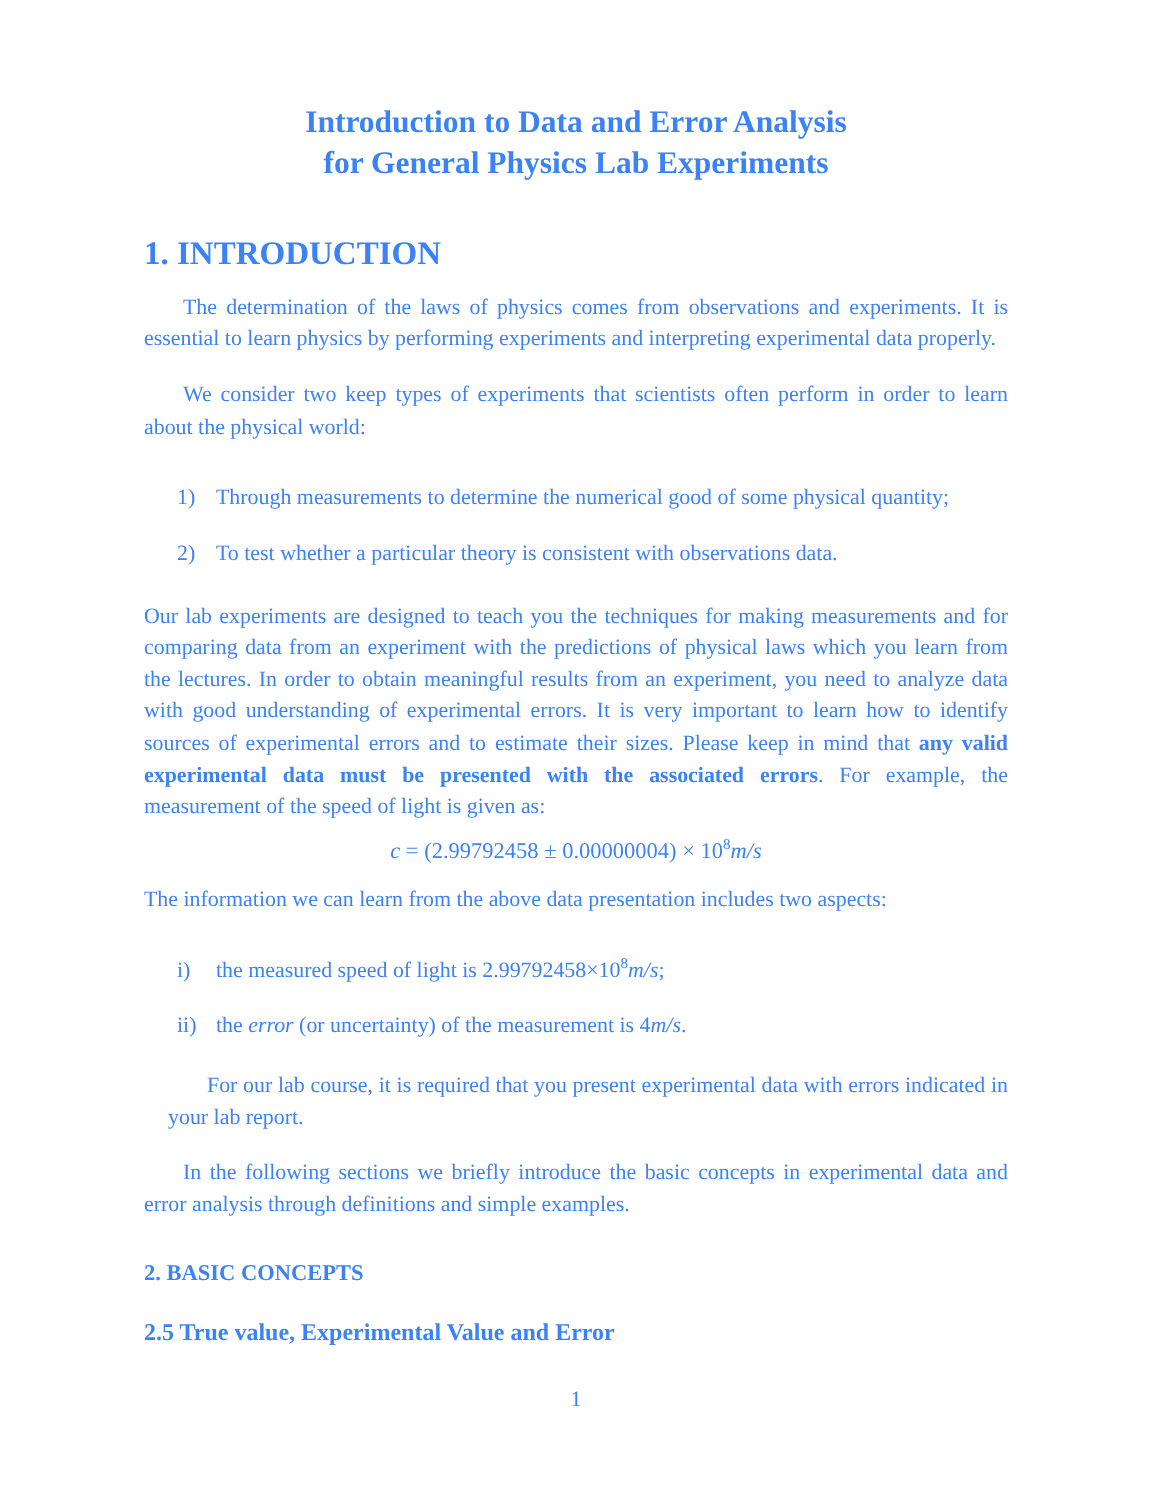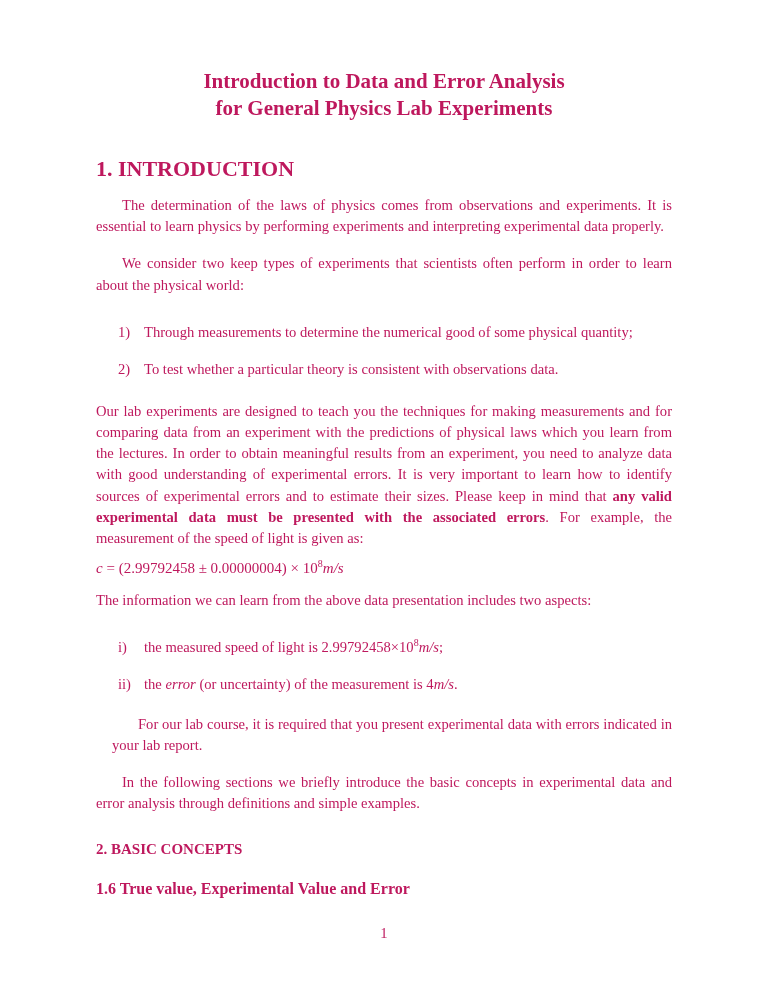--- a/index.html
+++ b/index.html
@@ -9,21 +9,21 @@
   }
   .page {
     position: relative;
     width: 768px;
     height: 994px;
     margin: 0 auto;
     background: #ffffff;
     box-sizing: border-box;
     padding: 68px 96px 0 96px;
     font-family: "Liberation Serif", "DejaVu Serif", serif;
-    color: #be185d;
+    color: #3b82f6;
     overflow: hidden;
   }
   .title {
     text-align: center;
     font-weight: bold;
     font-size: 21px;
     line-height: 1.28;
     margin: 0 0 0 0;
   }
   .h1 {
@@ -58,20 +58,21 @@
     padding-left: 22px;
   }
   .li-label {
     flex: 0 0 26px;
   }
   .li-text {
     flex: 1;
     text-align: justify;
   }
   .eq {
+    text-align: center;
     font-size: 15px;
     margin: 10px 0 6px 0;
   }
   .b { font-weight: bold; }
   .i { font-style: italic; }
   sup { font-size: 10px; line-height: 0; }
   .pageno {
     position: absolute;
     bottom: 52px;
     left: 0;
@@ -123,17 +124,17 @@
       <span class="li-text"><span>the </span><span class="i">error</span><span> (or uncertainty) of the measurement is 4</span><span class="i">m/s</span><span>.</span></span>
     </div>
   </div>
 
   <p class="p indent" style="margin-top:18px;margin-left:16px;">For our lab course, it is required that you present experimental data with errors indicated in your lab report.</p>
 
   <p class="p indent tight">In the following sections we briefly introduce the basic concepts in experimental data and error analysis through definitions and simple examples.</p>
 
   <div class="h2">2. BASIC CONCEPTS</div>
 
-  <div class="h2sub">1.6 True value, Experimental Value and Error</div>
+  <div class="h2sub">2.5 True value, Experimental Value and Error</div>
 
   <div class="pageno">1</div>
 
 </div>
 
 </body></html>

